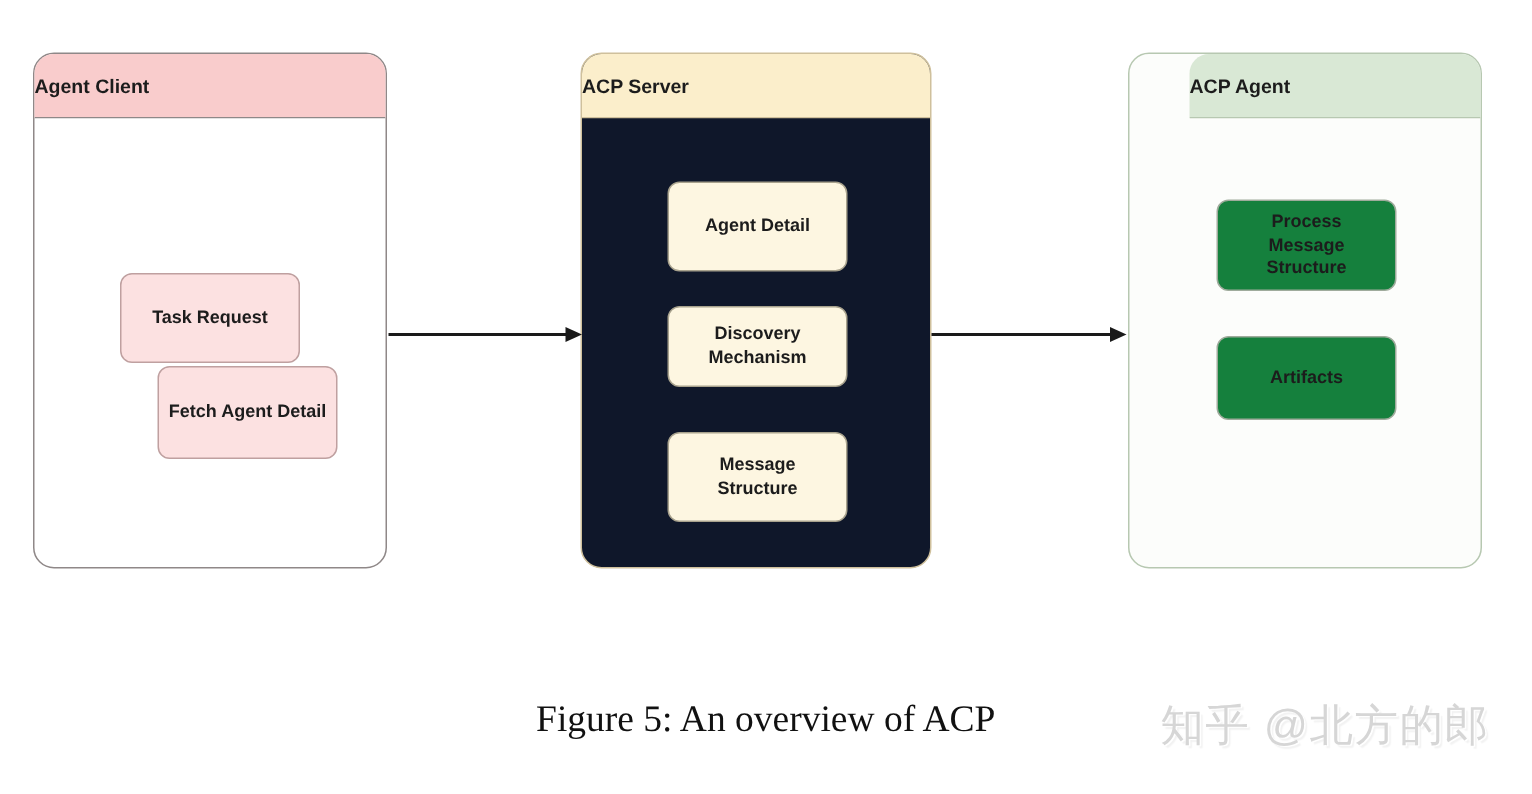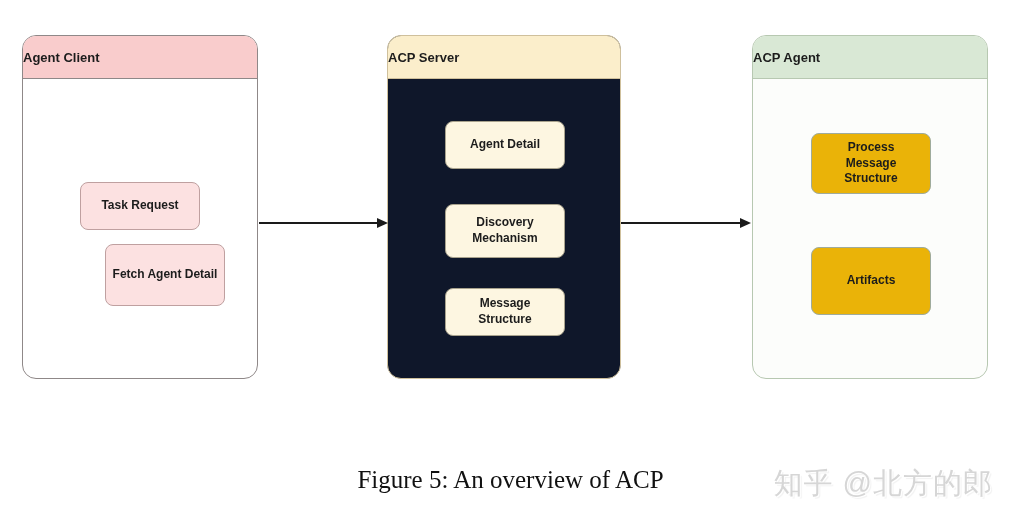--- a/index.html
+++ b/index.html
@@ -29,21 +29,21 @@
     display: flex;
     align-items: center;
     justify-content: flex-start;
     font-weight: bold;
     font-size: 13px;
     color: #1c1c1c;
   }
   .node {
     position: absolute;
     width: 120px;
-    height: 48px;
+    height: 60px;
     border: 1px solid;
     border-radius: 8px;
     box-sizing: border-box;
     display: flex;
     align-items: center;
     justify-content: center;
     text-align: center;
     font-weight: bold;
     font-size: 12px;
     line-height: 1.3;
@@ -61,25 +61,25 @@
 
   
   .c-server { left: 387px; width: 234px; border-color: #cfc09c; background: #0f172a; }
   .c-server .header { background: #fbeecb; border-color: #cfc09c; }
   .c-server .node { background: #fdf6e1; border-color: #a8a28d; }
   .c-server .node-0 { top: 85px; }
   .c-server .node-1 { top: 168px; height: 54px; }
   .c-server .node-2 { top: 252px; }
 
   
-  .c-agent { left: 752px; width: 236px; border-color: #b7c8b1; background: #fcfdfb; }
+  .c-agent { left: 752px; width: 236px; border-color: #b7c8b1; background: #fcfdfb; padding-left: 40px; }
   .c-agent .header { background: #d9e8d5; border-color: #b7c8b1; }
-  .c-agent .node { background: #eab308; border-color: #9fab9c; left: 58px; }
+  .c-agent .node { background: #15803d; border-color: #9fab9c; left: 58px; }
   .c-agent .node-0 { top: 97px; height: 61px; }
-  .c-agent .node-1 { top: 211px; height: 68px; }
+  .c-agent .node-1 { top: 188px; height: 56px; }
 
   
   .arrow { position: absolute; top: 216px; height: 14px; }
   .arrow .shaft {
     position: absolute;
     left: 0; right: 9px; top: 6px;
     height: 2px;
     background: #1a1a1a;
   }
   .arrow .head {

